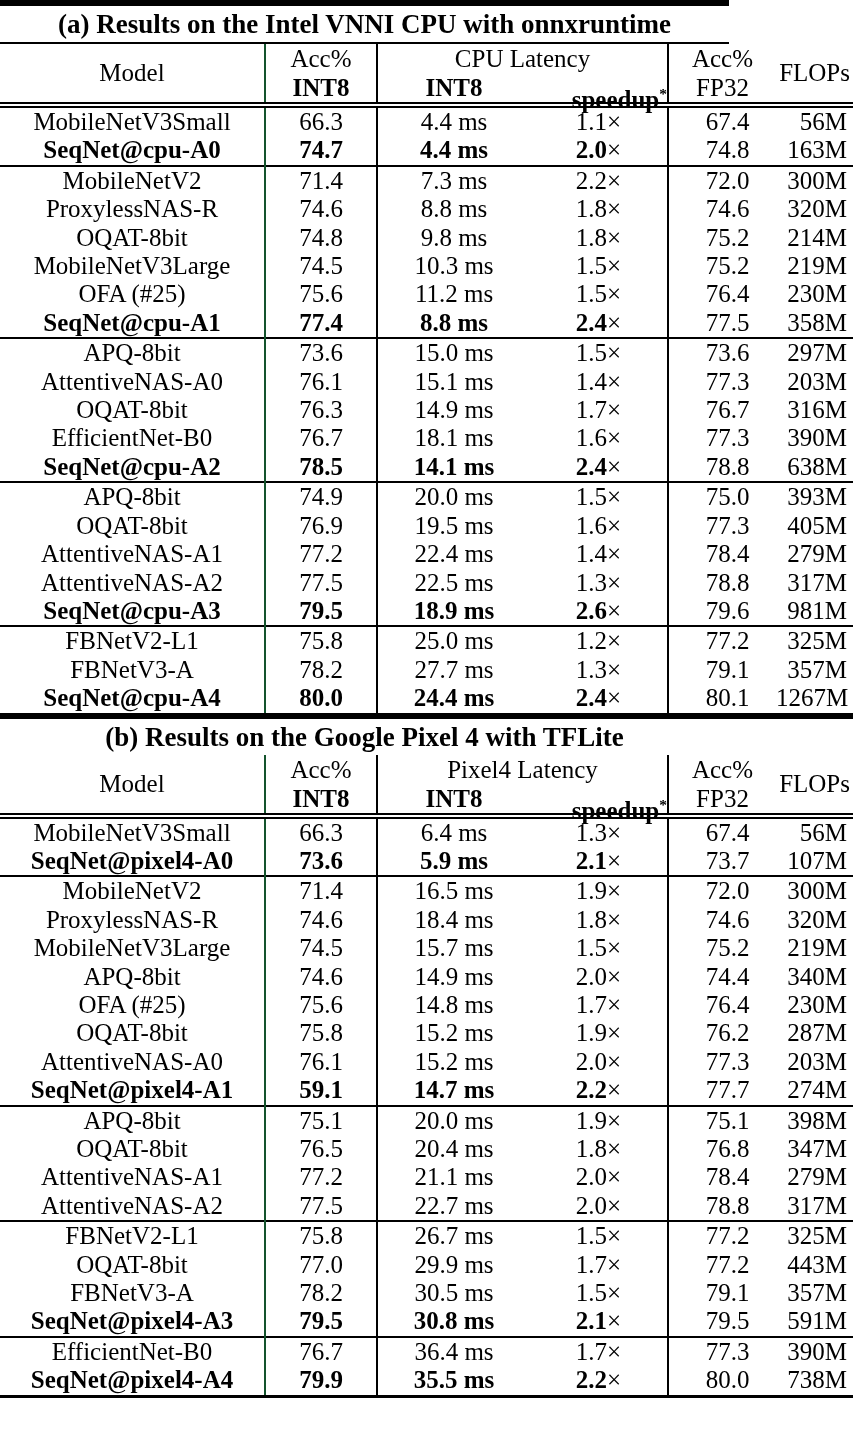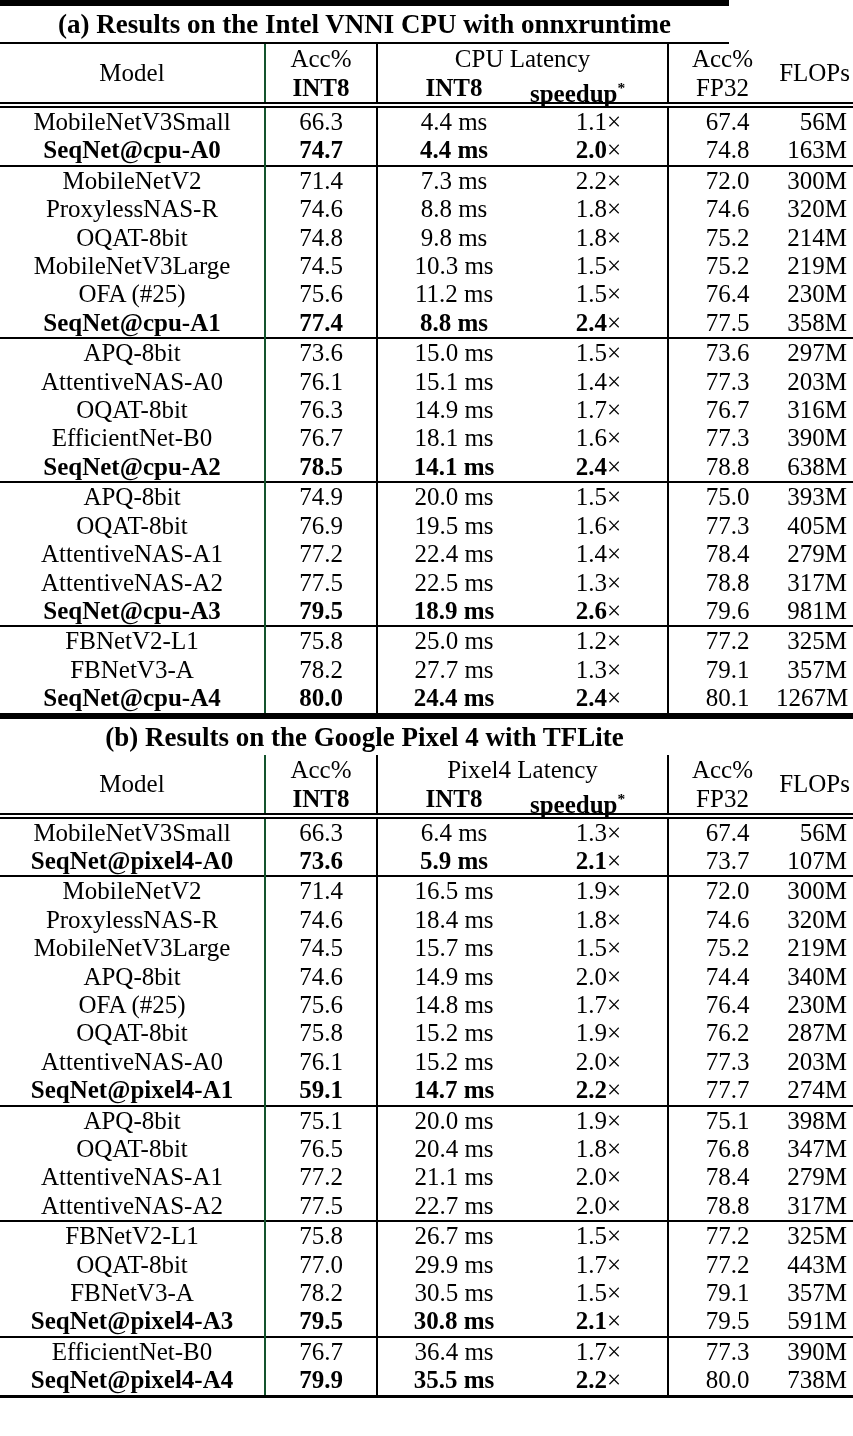--- a/index.html
+++ b/index.html
@@ -16,21 +16,21 @@
   #table-b{border-bottom:3px solid #000;}
   th,td{padding:0;text-align:center;font-weight:normal;font-size:25px;}
   thead th{border-bottom:6px double #000;vertical-align:middle;}
   .h-model,.td-model{border-right:2px solid #14532d;margin-top:16px;}
   .h-acc,.td-acc{border-right:2px solid #000;}
   .h-lat,.td-speed{border-right:2px solid #000;border-radius:14px;}
   .hline1,.hline2{line-height:29px;height:29px;}
   .b{font-weight:bold;}
   .hsub{display:flex;width:100%;}
   .hsub-lat{display:inline-block;width:153px;text-align:center;}
-  .hsub-speed{display:inline-block;width:138px;text-align:left;}
+  .hsub-speed{display:inline-block;width:138px;text-align:right;margin-top:6px;}
   .h-flops{text-align:right;padding-right:3px;}
   sup{font-size:0.62em;}
   tbody td{height:28.4px;line-height:28.4px;overflow:hidden;white-space:nowrap;}
   tr.gsep td{border-top:2px solid #000;font-family:Liberation Serif, serif;}
   .td-flops{text-align:right;padding-right:6px;}
   .td-accfp{padding-left:10px;}
   tr.hl .td-model,tr.hl .td-acc,tr.hl .td-lat,tr.hl .td-speed .v{font-weight:bold;}
   .times{font-weight:normal;}
 </style>
 </head>

